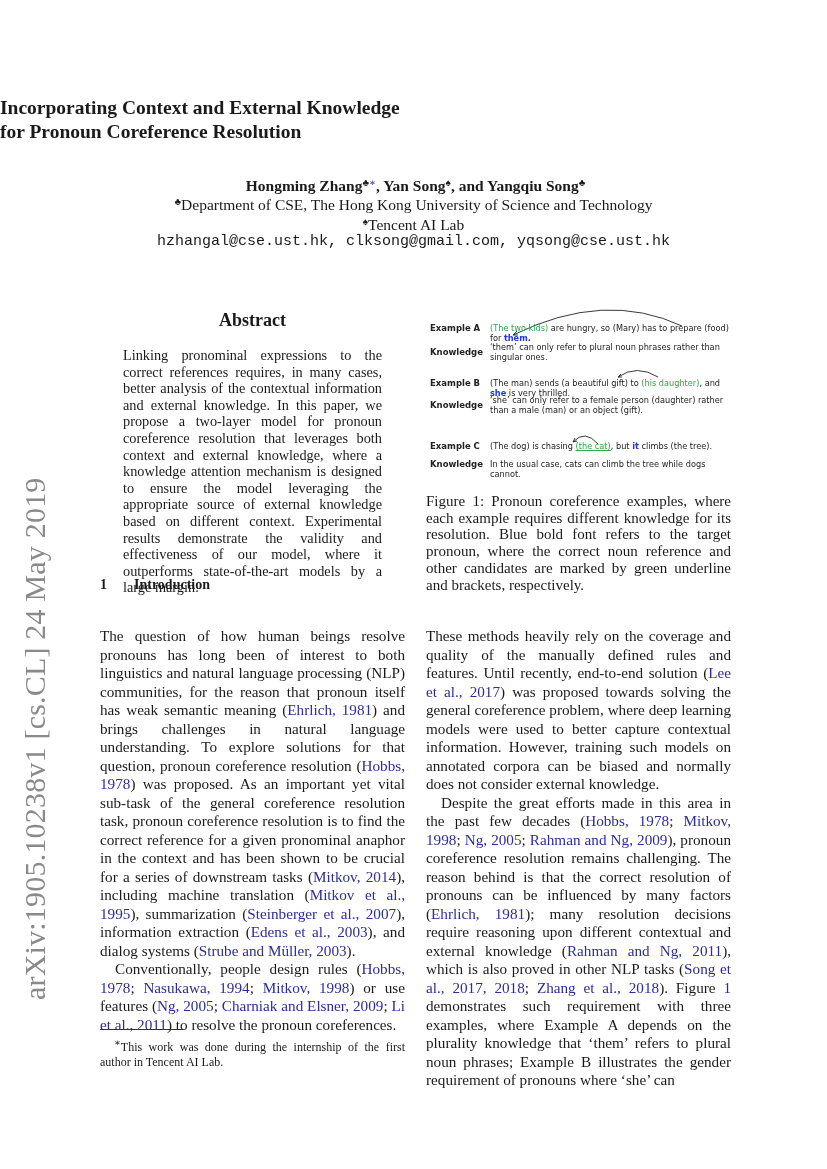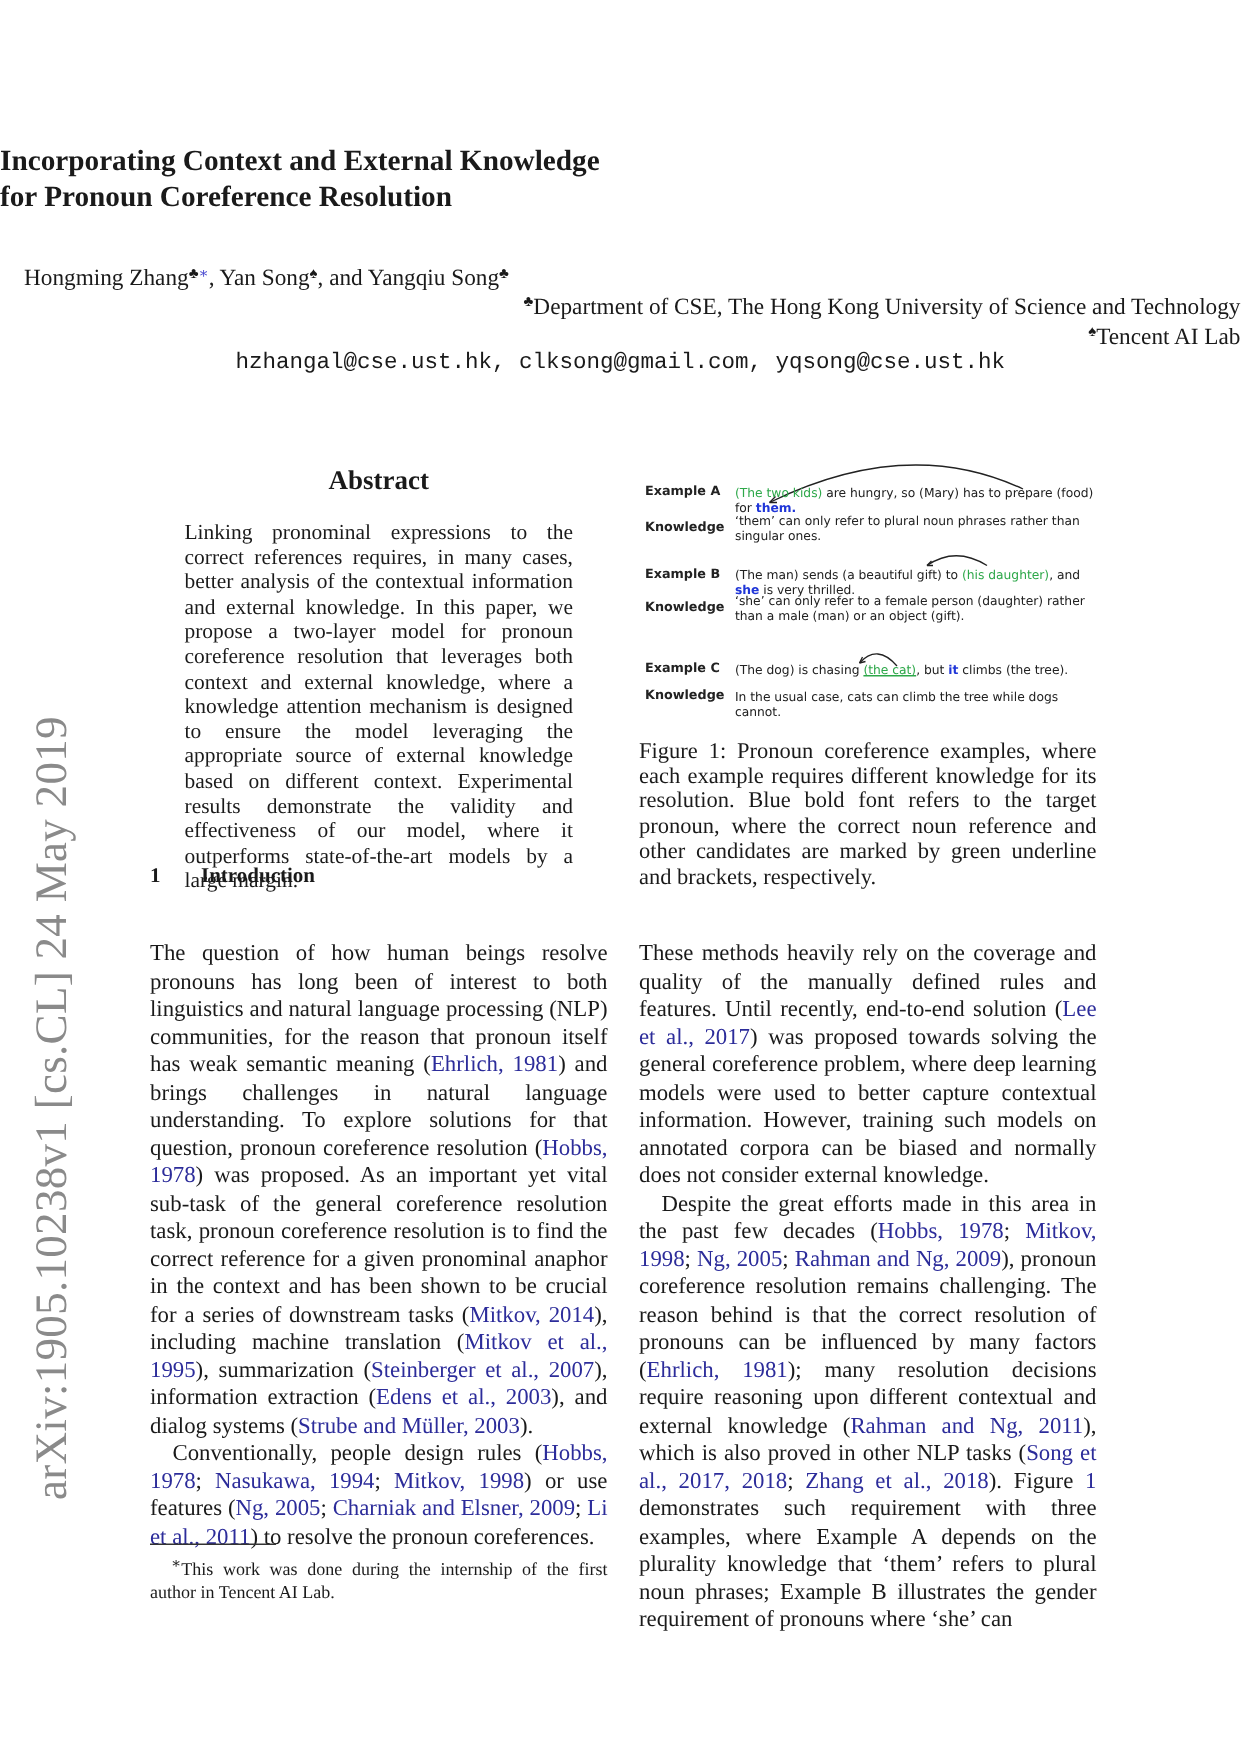--- a/index.html
+++ b/index.html
@@ -1,19 +1,19 @@
 <!DOCTYPE html>
 <html><head>
 <meta charset="utf-8">
 <style>
   html, body { margin: 0; padding: 0; background: #ffffff; }
   body { width: 827px; height: 1169px; position: relative; overflow: hidden; font-family: "Liberation Serif", "DejaVu Serif", serif; color: #1a1a1a; }
   .title { position: absolute; left: 0; right: 0; top: 96px; text-align: left; font-weight: bold; font-size: 19.5px; line-height: 24px; }
-  .authors { position: absolute; left: 16px; right: 0; top: 173px; font-weight: normal; font-size: 15.5px; line-height: 20px; }
-  .aff { position: absolute; left: 0; right: 0; text-align: right; font-size: 15.5px; line-height: 20px; }
+  .authors { position: absolute; left: 4px; right: 0; top: 173px; text-align: center; font-weight: bold; font-size: 15.5px; line-height: 20px; }
+  .aff { position: absolute; left: 0; right: 0; text-align: center; font-size: 15.5px; line-height: 20px; }
   .aff1 { top: 192px; }
   .aff2 { top: 212px; }
   .emails { position: absolute; left: 0; right: 0; top: 232px; text-align: center; font-family: "Liberation Mono", "DejaVu Sans Mono", monospace; font-size: 15px; line-height: 20px; }
   .sup { font-size: 10px; vertical-align: 5px; }
   .star { color: #4a4ad0; }
   .arxiv { position: absolute; left: 18px; top: 1000px; transform-origin: 0 0; transform: rotate(-90deg); white-space: nowrap; font-size: 30px; color: #8a8a8a; letter-spacing: 0.2px; width: 650px; }
   .abs-head { position: absolute; left: 100px; width: 305px; top: 310px; text-align: center; font-weight: bold; font-size: 18px; }
   .abs-text { position: absolute; left: 123px; width: 259px; top: 347px; font-size: 14.3px; line-height: 16.6px; text-align: justify; }
   .sec-head { position: absolute; left: 100px; top: 577px; font-weight: bold; font-size: 14px; }
   .sec-head .num { display: inline-block; width: 34px; }

